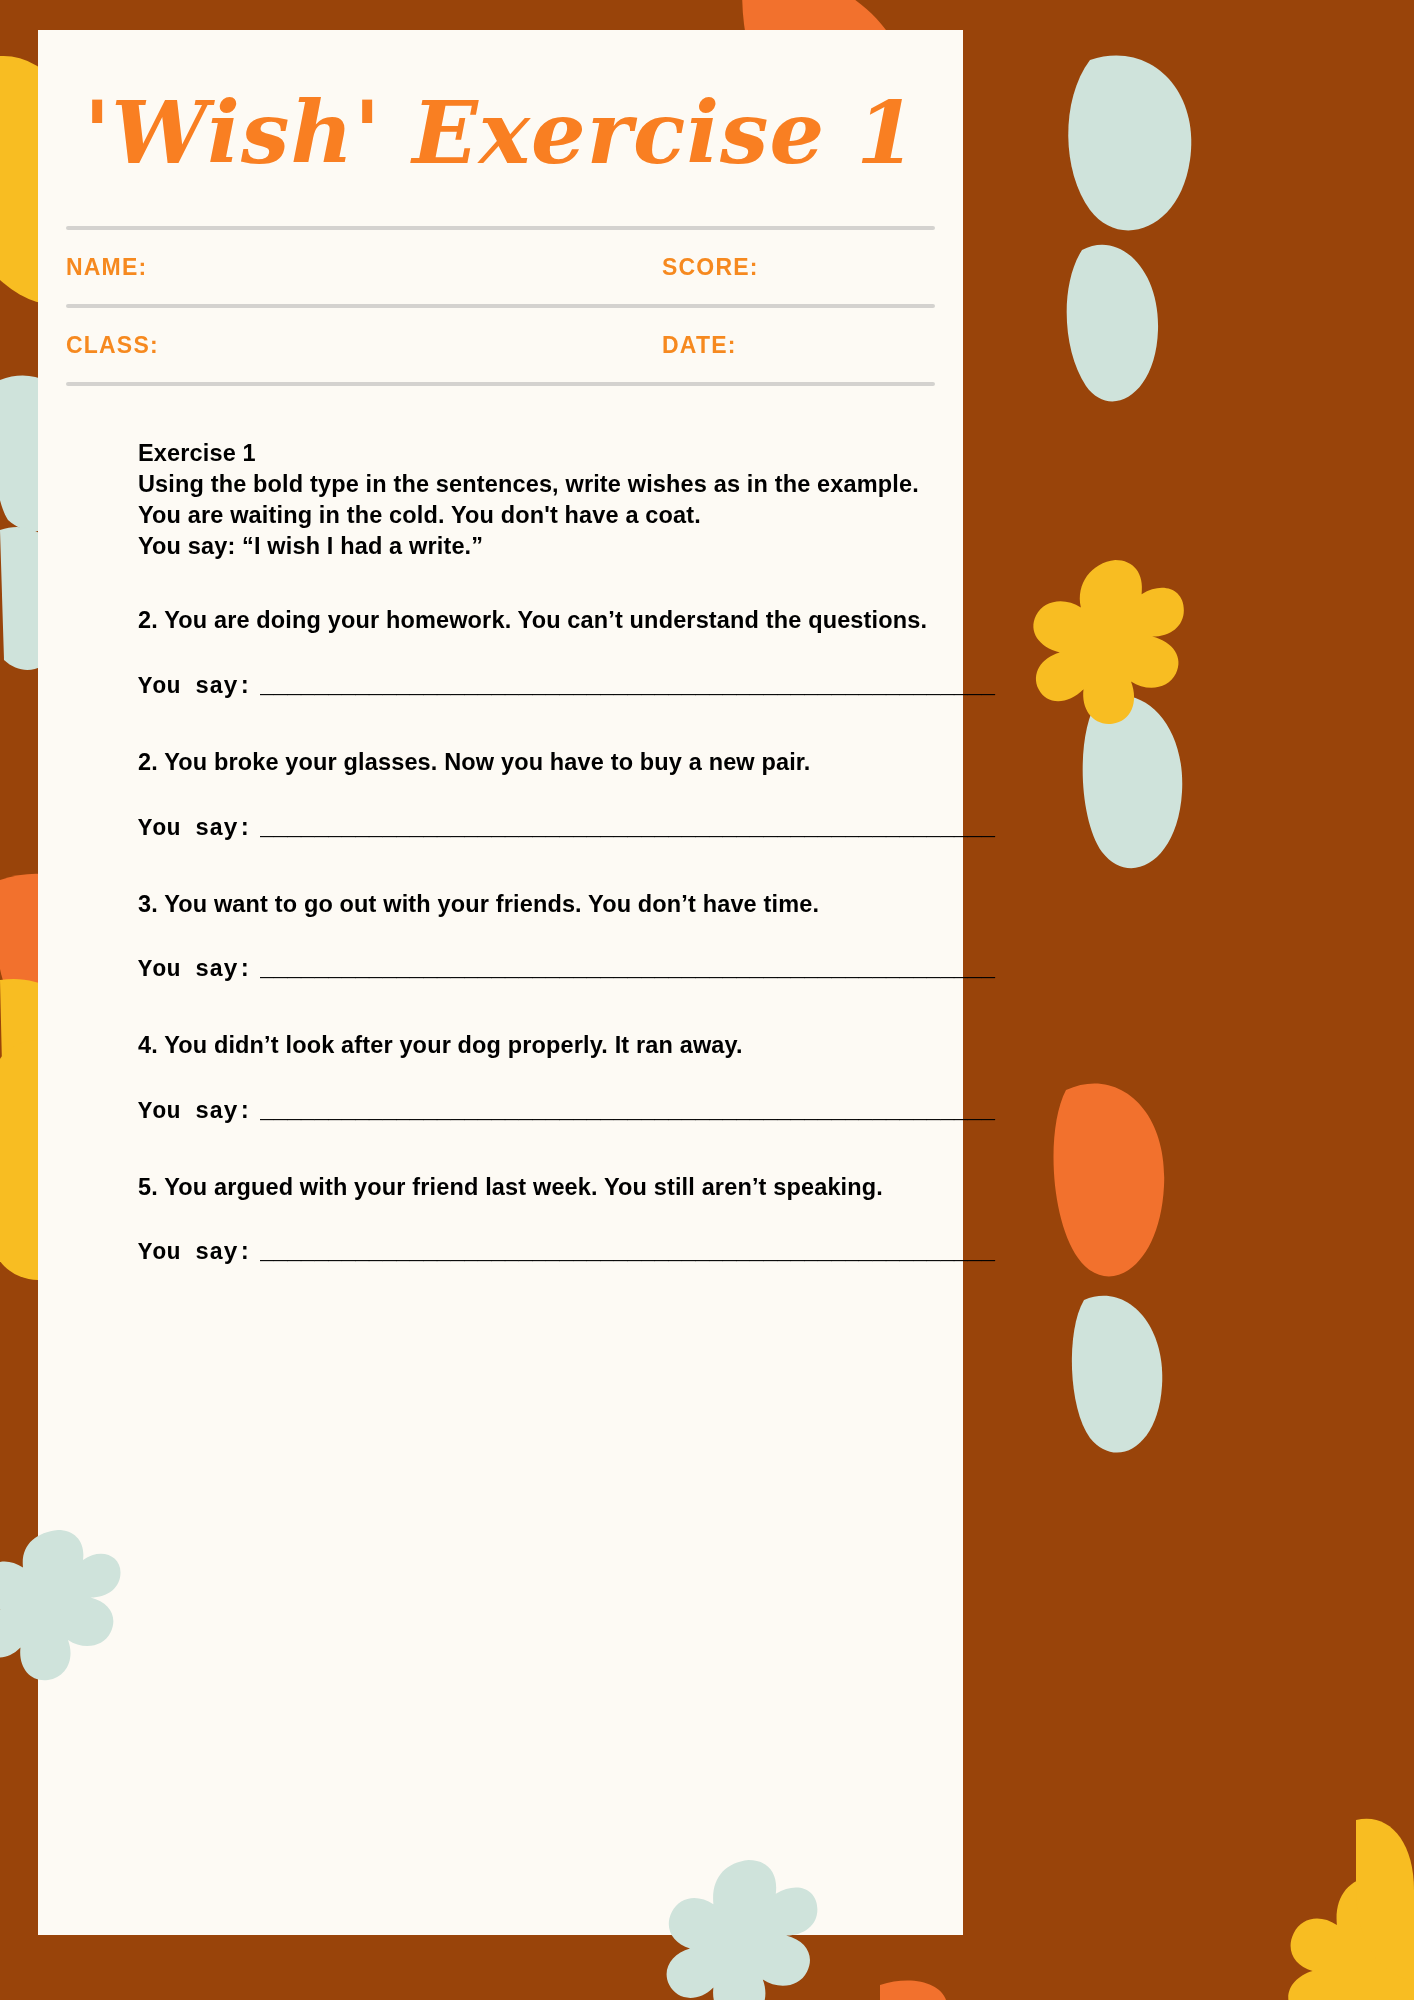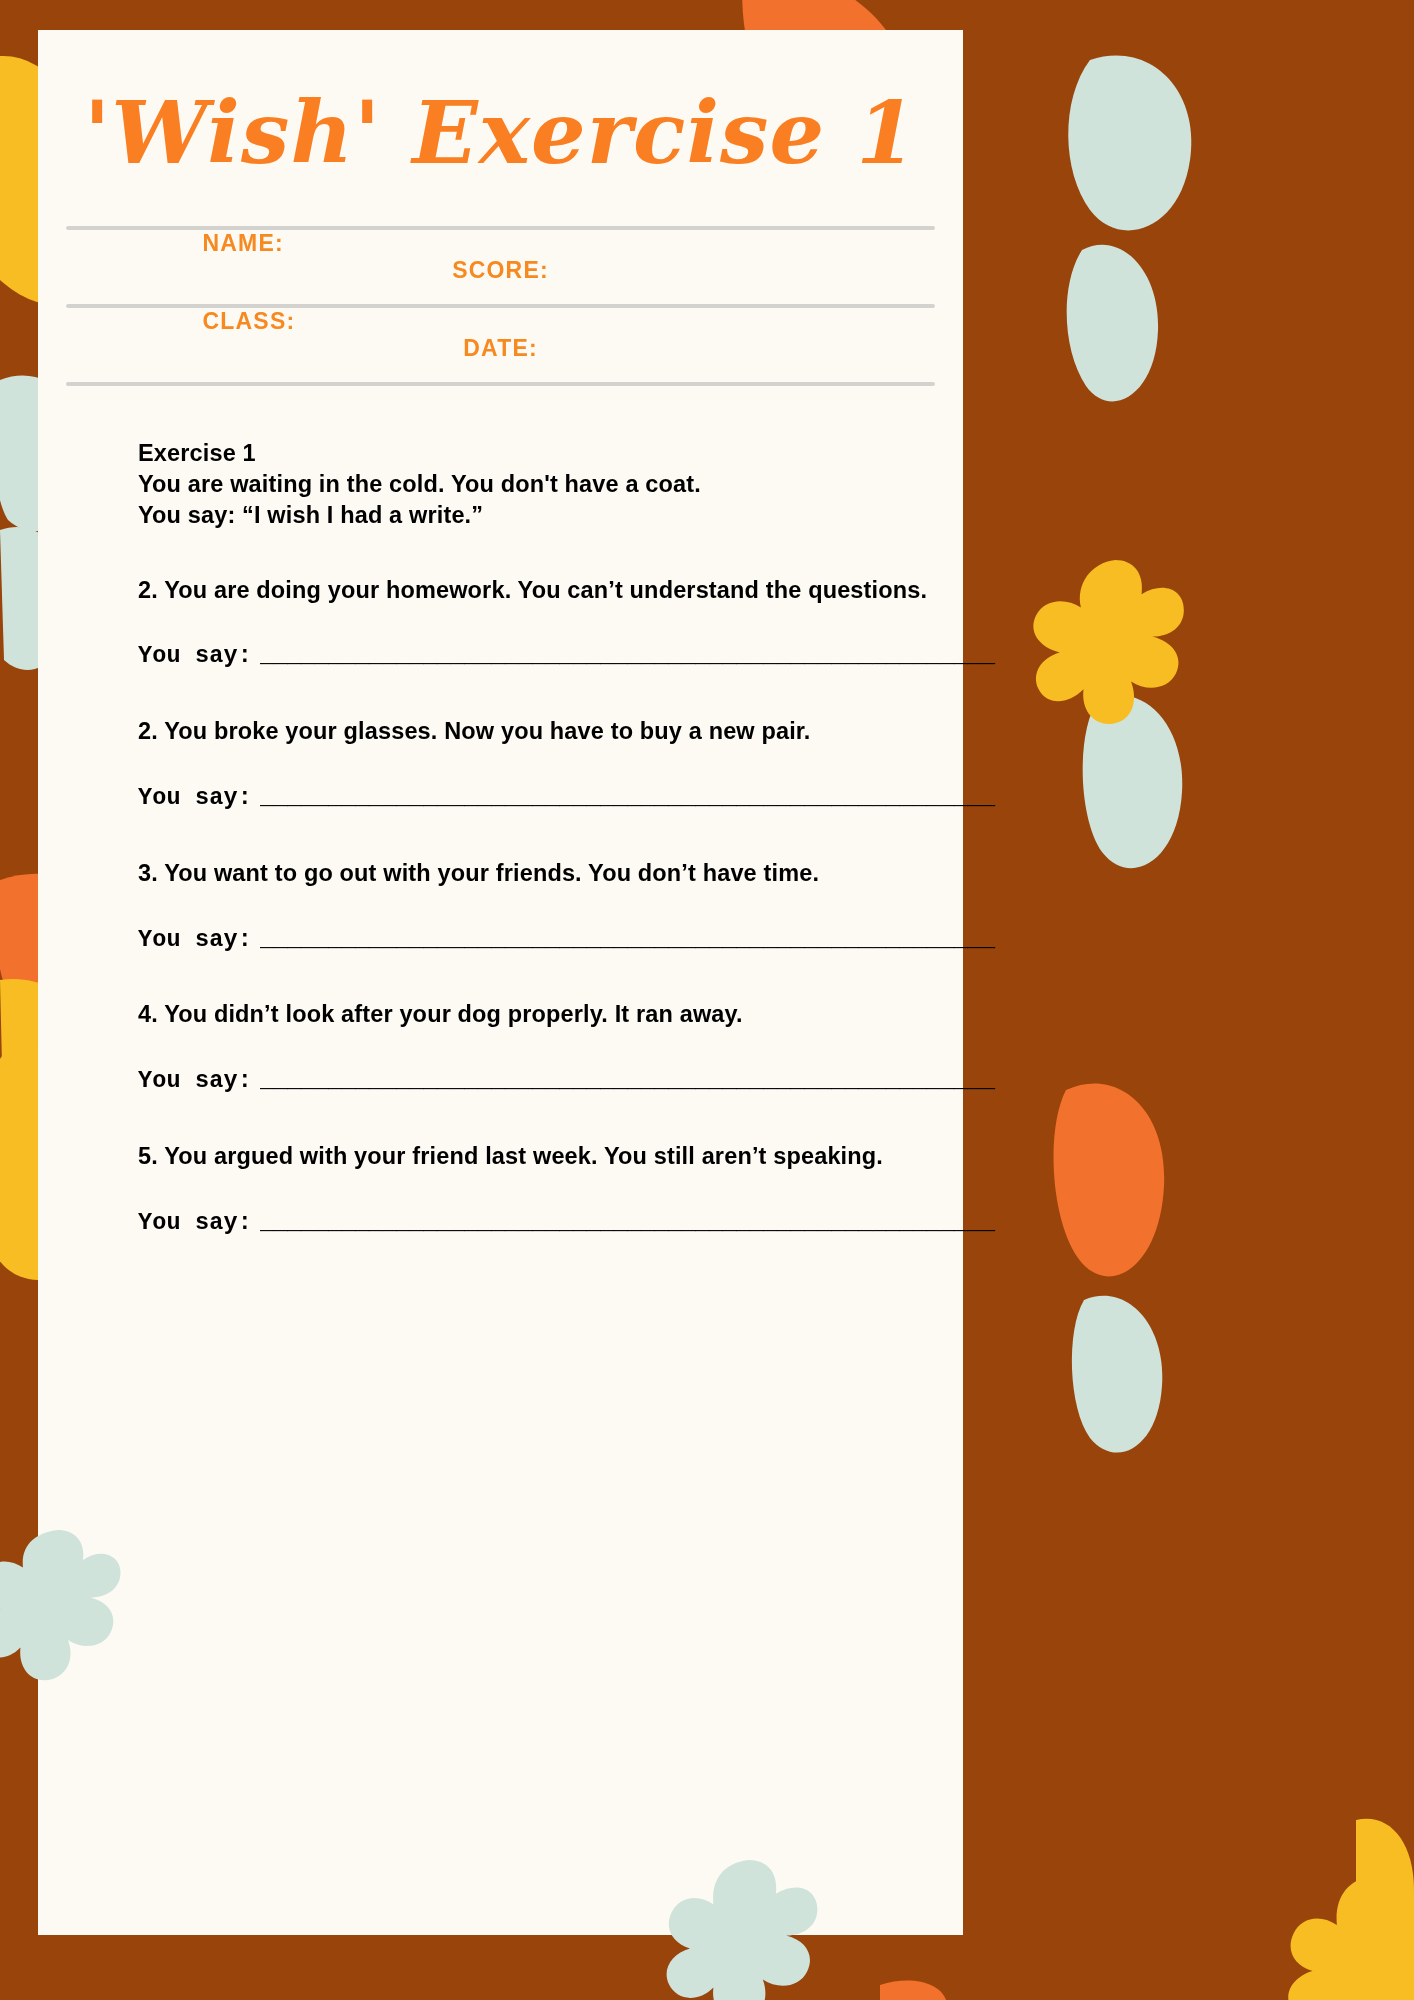--- a/index.html
+++ b/index.html
@@ -58,21 +58,20 @@
   }
   .rule {
     height: 4px;
     background: #d4d2cf;
     border-radius: 2px;
   }
   .meta-row {
     display: flex;
     align-items: center;
     height: 74px;
-    flex-direction: column;
   }
   .meta-cell {
     font-size: 23px;
     font-weight: 700;
     letter-spacing: 1.2px;
     color: #f6891f;
     font-family: "Liberation Sans", sans-serif;
   }
   .meta-cell.left  { width: 596px; }
   .meta-cell.right { flex: 1; }
@@ -151,20 +150,21 @@
       <span class="meta-cell left">CLASS:</span>
       <span class="meta-cell right">DATE:</span>
     </div>
     <div class="rule"></div>
   </section>
 
   <section class="content">
 
     <div class="intro">
       <p>Exercise 1</p>
+      <p>Using the bold type in the sentences, write wishes as in the example.</p>
       <p>You are waiting in the cold. You don't have a coat.</p>
       <p>You say: “I wish I had a write.”</p>
     </div>
 
     <div class="q-block">
       <p class="q-text">2. You are doing your homework. You can’t understand the questions.</p>
       <div class="answer">
         <span class="label">You say:</span>
         <span class="blank">______________________________________________________</span>
       </div>

